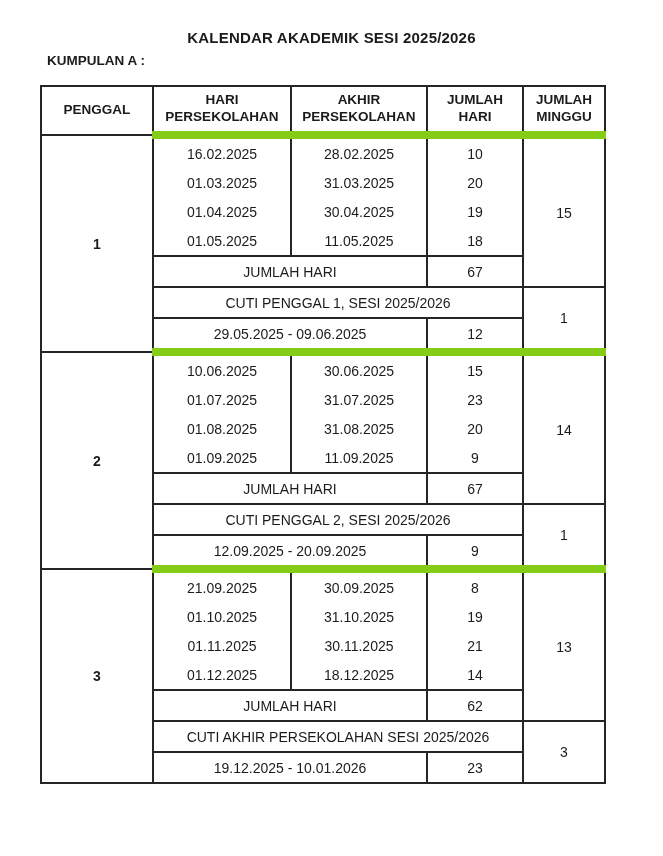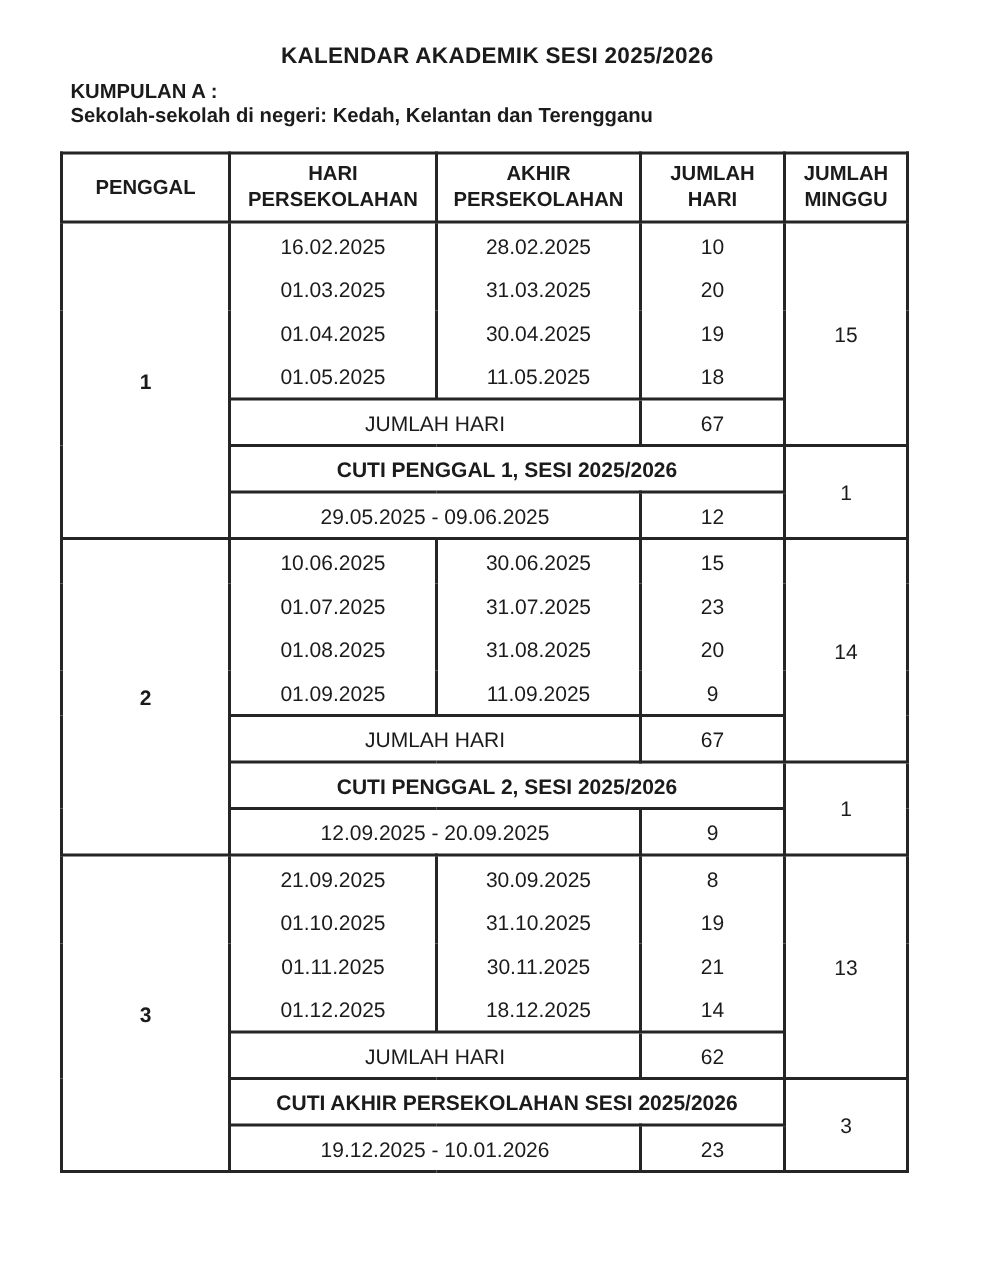--- a/index.html
+++ b/index.html
@@ -49,40 +49,39 @@
     overflow: hidden;
   }
   table.cal th {
     height: 44px;
     font-size: 13.5px;
     font-weight: bold;
     line-height: 1.25;
   }
   
   tr.r-date td { height: 29px; border-top: none; border-bottom: none; }
-  tr.r-date.first td { border-top: 2px solid #84cc16; }
+  tr.r-date.first td { border-top: 8px solid #84cc16; }
   tr.r-sum td { height: 29px; }
   tr.r-cuti-h td { height: 29px; }
   tr.r-cuti-d td { height: 29px; border-radius: 15px; }
   td.penggal {
     font-weight: bold;
     border-top: 2px solid #252525 !important;
     border-bottom: 2px solid #252525 !important;
   }
   td.minggu { font-weight: normal; }
   td.sum-label { }
-  td.cuti-label { font-weight: bold; }
+  td.cuti-label { font-weight: normal; }
 </style>
 </head>
 <body>
 
 <div class="doc">
   <div class="title">KALENDAR AKADEMIK SESI 2025/2026</div>
   <div class="kumpulan">KUMPULAN A :</div>
-  <div class="desc">Sekolah-sekolah di negeri: Kedah, Kelantan dan Terengganu</div>
 
   <table class="cal">
     <colgroup>
       <col style="width:112px">
       <col style="width:138px">
       <col style="width:136px">
       <col style="width:96px">
       <col style="width:82px">
     </colgroup>
     <thead>

